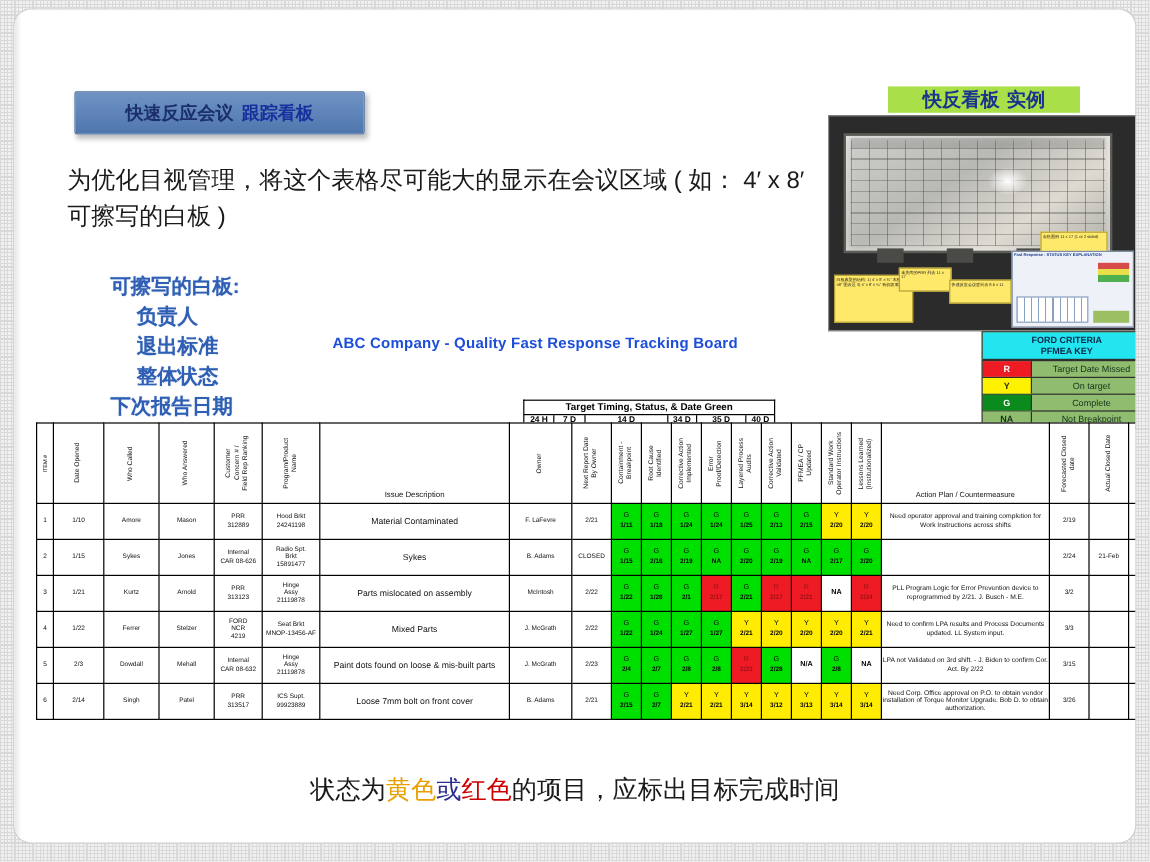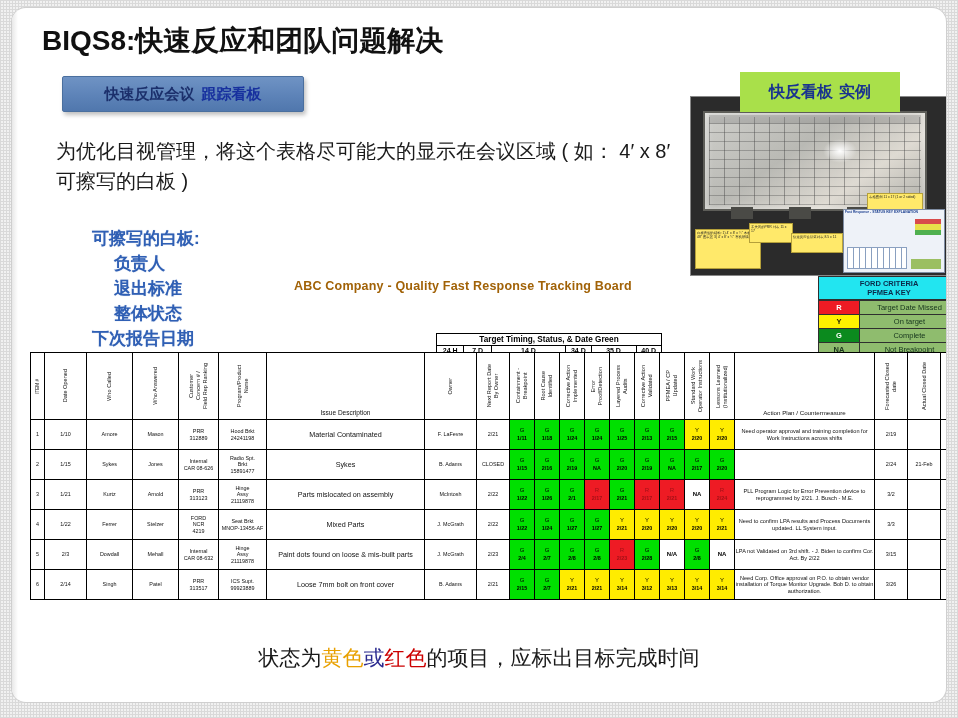--- a/index.html
+++ b/index.html
@@ -60,21 +60,21 @@
     text-shadow:0 0 1px rgba(47,95,180,.4);
   }
   .keypts .l1{text-align:left;}
   .keypts .l2,.keypts .l3,.keypts .l4{margin-left:22px;}
   .keypts .l5{margin-left:0px;}
 
   
   .photoWrap{position:absolute;left:678px;top:88px;width:258px;height:178px;
     border:1px solid #888;background:#2b2b2b;overflow:hidden;}
   .photoLabel{
-    position:absolute;left:728px;top:64px;width:160px;height:40px;
+    position:absolute;left:728px;top:64px;width:160px;height:22px;
     background:#a9e04a;display:flex;align-items:center;justify-content:center;
     z-index:4;
   }
   .photoLabel .g1{color:#19338f;font-weight:bold;font-size:16px;}
   .photoLabel .g2{color:#19338f;font-weight:bold;font-size:16px;margin-left:6px;}
   .board{
     position:absolute;left:12px;top:14px;width:220px;height:96px;
     background:linear-gradient(145deg,#cfcfcb 0%,#b9b9b4 40%,#dedad2 70%,#aeaea8 100%);
     border:2px solid #5d5d58;
     box-shadow:inset 0 0 8px rgba(255,255,255,.6);
@@ -110,22 +110,22 @@
   .legend .lrow{display:flex;border-top:1px solid #2f2f2f;height:13px;}
   .legend .lkey{width:40px;display:flex;align-items:center;justify-content:center;
     font-weight:bold;border-right:1px solid #2f2f2f;}
   .legend .lval{flex:1;display:flex;align-items:center;justify-content:center;}
   .k-R{background:#ee1b24;color:#ffffff;}
   .k-Y{background:#fff200;color:#2a2a00;}
   .k-G{background:#0b8a1e;color:#ffffff;}
   .k-NA{background:#8fbc6e;color:#18331a;}
 
   
-  .tbl-title{position:absolute;left:282px;top:271px;font-size:12.5px;font-weight:bold;
-    color:#a16207;letter-spacing:.2px;white-space:nowrap;}
+  .tbl-title{position:absolute;left:265px;top:271px;font-size:12.5px;font-weight:bold;
+    color:#1d4ed8;letter-spacing:.2px;white-space:nowrap;}
 
   table.board-tbl{
     position:absolute;left:18px;top:344px;border-collapse:collapse;
     table-layout:fixed;width:920px;
     font-size:6px;color:#111;background:#fff;
   }
   table.board-tbl td,table.board-tbl th{
     border:1px solid #000;padding:0;text-align:center;vertical-align:middle;
     font-weight:normal;overflow:hidden;
   }
@@ -137,21 +137,21 @@
   .st .d{font-weight:bold;font-size:5.4px;display:block;}
   .c-G{background:#00e000;color:#000;}
   .c-Y{background:#ffec00;color:#000;}
   .c-R{background:#ee1b24;color:#a31016;}
   .c-W{background:#ffffff;color:#000;}
   .issue{font-weight:bold;font-size:7.2px;line-height:8px;}
   .small{font-size:5.4px;line-height:6.3px;}
   .ap{font-size:5.6px;line-height:6.6px;padding:0 2px;}
 
   
-  .timing-wrap{position:absolute;left:424px;top:325px;width:226px;}
+  .timing-wrap{position:absolute;left:424px;top:325px;width:210px;}
   .timing-wrap .tt{border:1px solid #000;border-bottom:none;text-align:center;
     font-size:8.2px;font-weight:bold;background:#fff;line-height:11px;}
   .timing-wrap .days{display:flex;border:1px solid #000;background:#fff;}
   .timing-wrap .days div{border-right:1px solid #000;text-align:center;
     font-size:7px;font-weight:bold;line-height:10px;}
   .timing-wrap .days div:last-child{border-right:none;}
 
   
   .footer{
     position:absolute;left:0;top:636px;width:934px;text-align:center;
@@ -160,23 +160,20 @@
   .footer .yel{color:#e8a000;}
   .footer .red{color:#cc0000;}
   .footer .blu{color:#2a2a8f;}
 </style>
 </head>
 <body>
 
 <div id="page">
   <div id="slide">
 
-    <div class="title">
-      <span class="en">BIQS8:</span><span>快速反应和团队问题解决</span>
-    </div>
 
     <div class="pill">
       <span class="p1">快速反应会议</span>
       <span class="p2">跟踪看板</span>
     </div>
 
     <div class="para">为优化目视管理，将这个表格尽可能大的显示在会议区域 ( 如： 4′ x 8′ 可擦写的白板 )</div>
 
     <div class="keypts">
       <div class="l1">可擦写的白板:</div>

